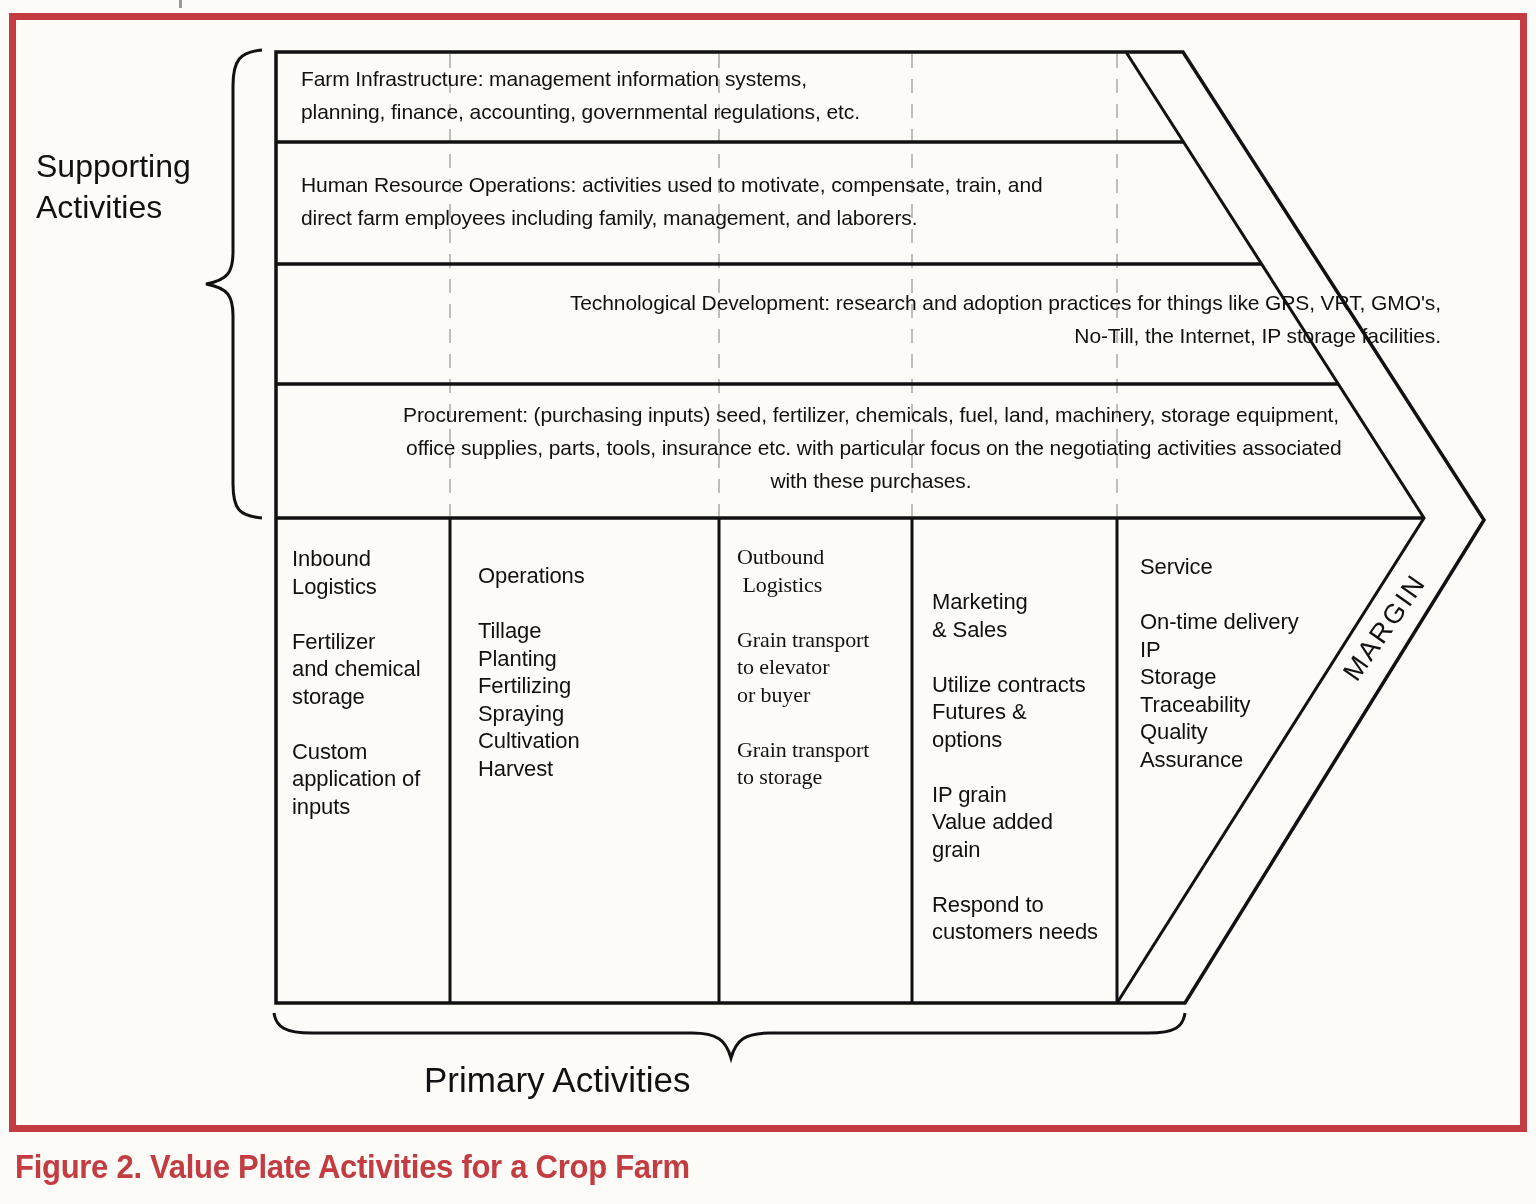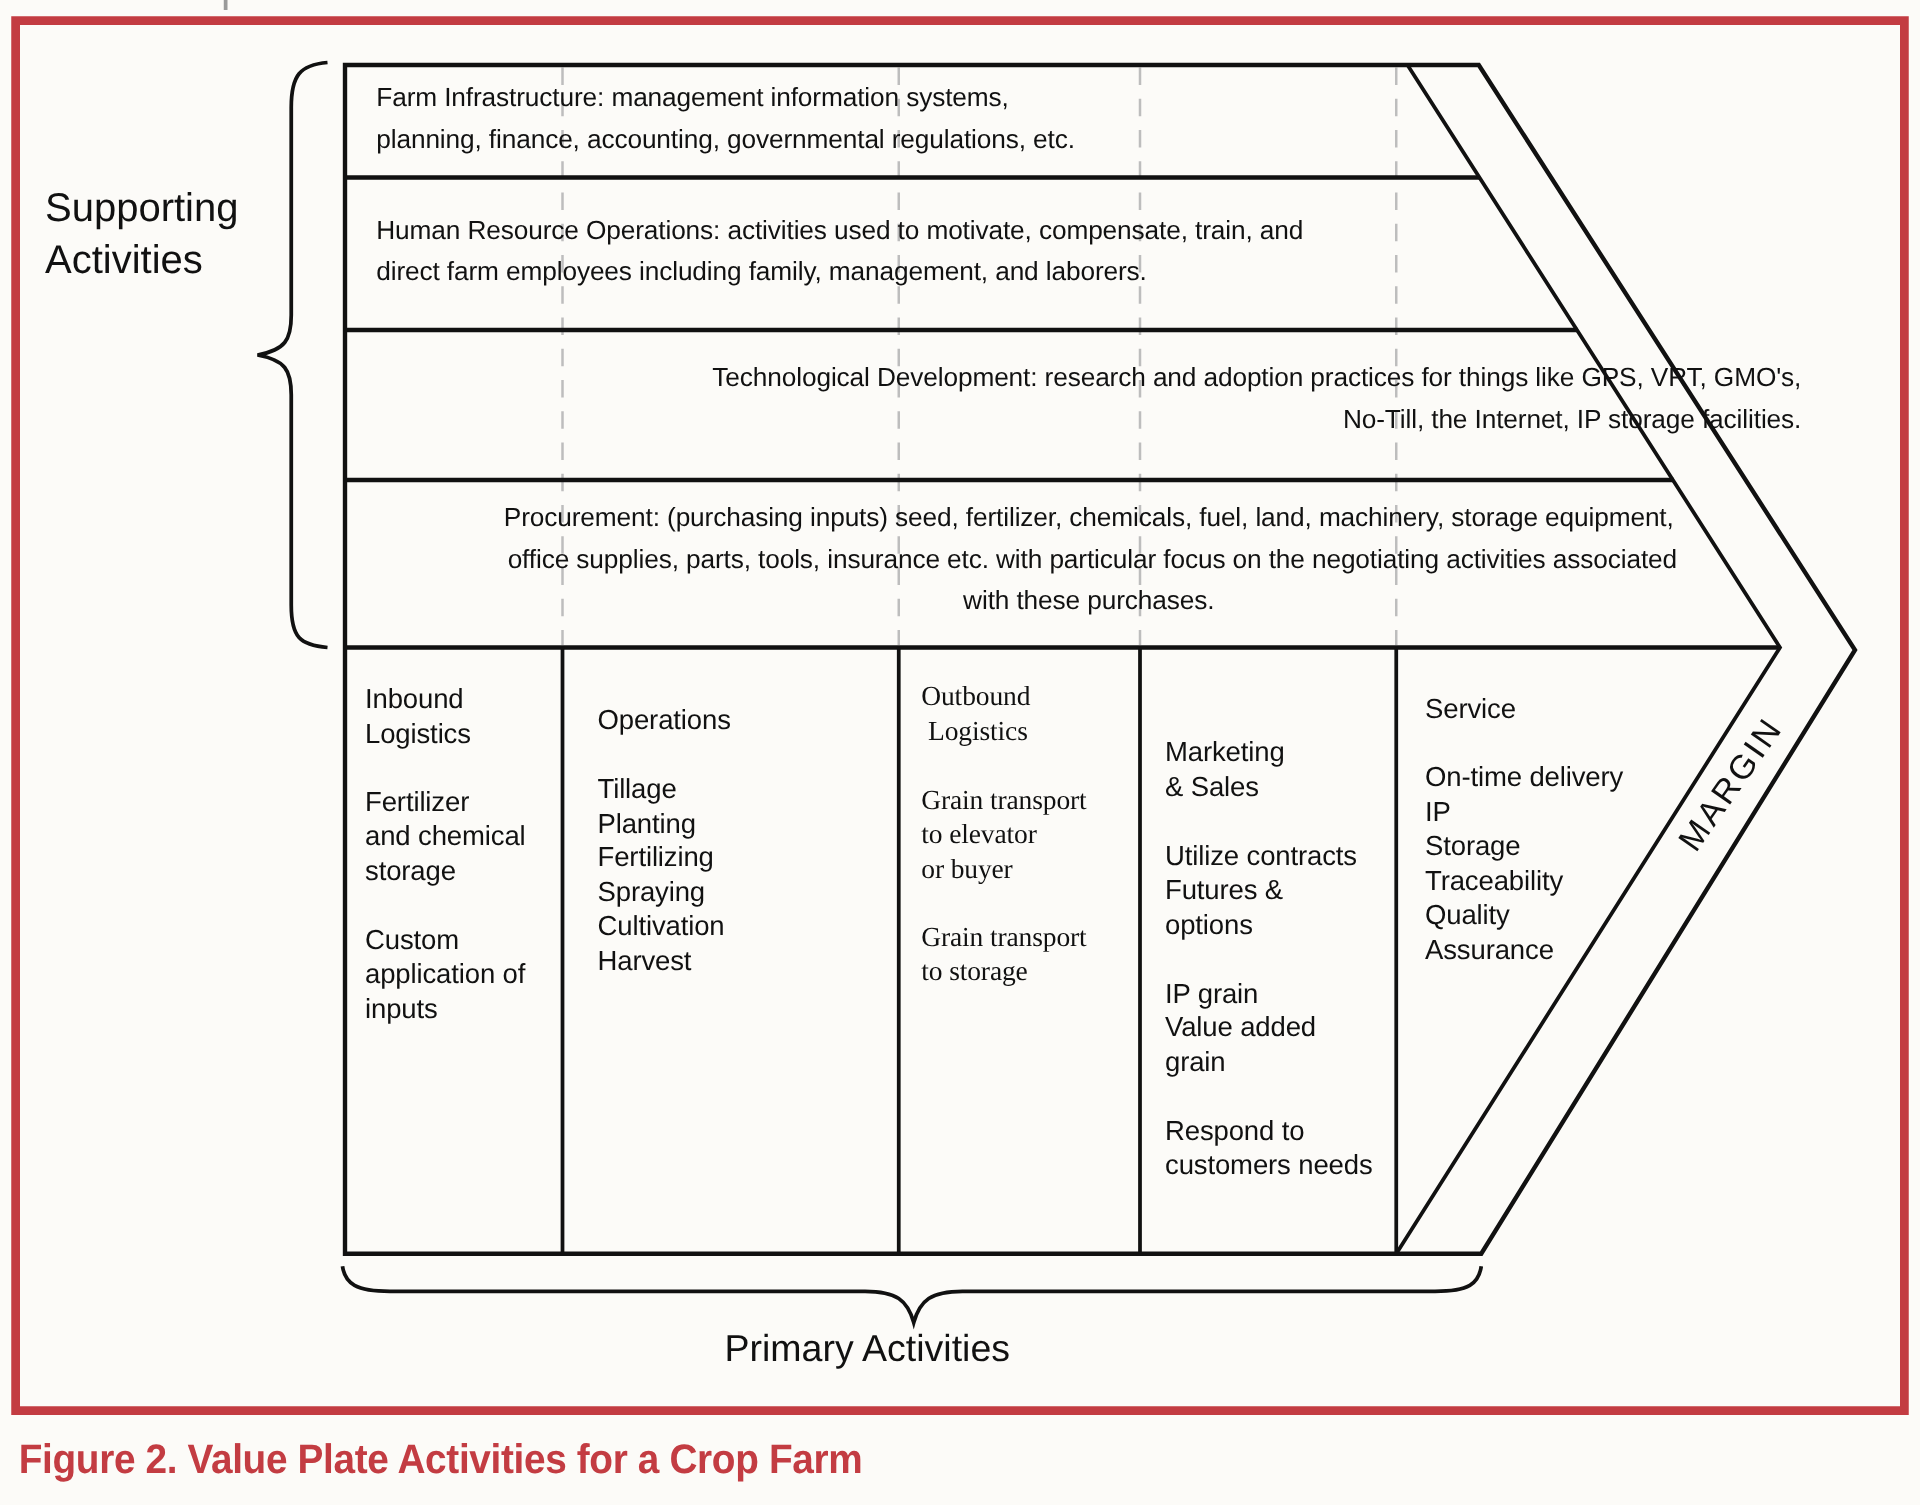--- a/index.html
+++ b/index.html
@@ -36,22 +36,22 @@
   }
   .rowtxt{left:301px;width:1140px;}
   .coltxt{line-height:27.5px;font-size:22px;}
 
   .side-label{
     position:absolute;left:36px;top:146px;width:200px;
     text-align:left;font-size:32px;line-height:41px;
     white-space:pre;
   }
   .bottom-label{
-    position:absolute;left:448px;top:1062px;width:360px;
-    text-align:right;font-size:30px;line-height:36px;
+    position:absolute;left:424px;top:1062px;width:360px;
+    text-align:left;font-size:35px;line-height:36px;
   }
   .margin-label{
     position:absolute;left:1275px;top:612px;width:220px;
     text-align:center;
     font-size:27px;letter-spacing:2.5px;
     transform:rotate(-55deg);
     transform-origin:center center;
   }
   .caption{
     position:absolute;left:15px;top:1148px;width:1200px;

